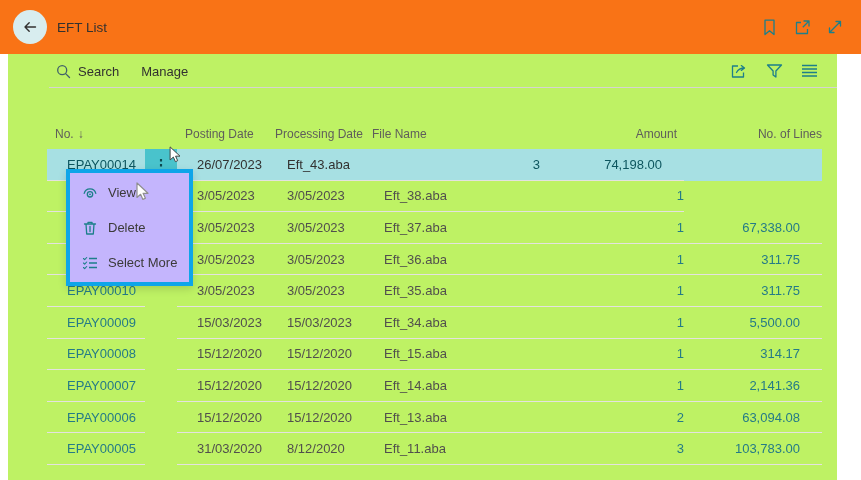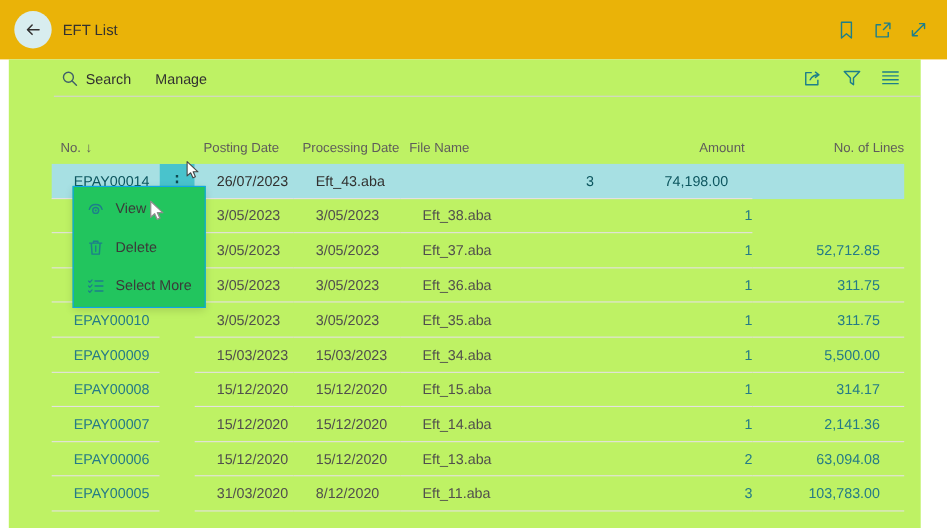--- a/index.html
+++ b/index.html
@@ -3,21 +3,21 @@
 <meta charset="utf-8">
 <style>
   html,body{margin:0;padding:0;}
   body{
     width:861px;height:480px;position:relative;overflow:hidden;
     background:#ffffff;
     font-family:"Liberation Sans", sans-serif;
     -webkit-font-smoothing:antialiased;
   }
   
-  .topbar{position:absolute;left:0;top:0;width:861px;height:54px;background:#eab308;}
+  .topbar{position:absolute;left:0;top:0;width:861px;height:54px;background:#f97316;}
   .back-btn{
     position:absolute;left:13px;top:10px;width:34px;height:34px;border-radius:50%;
     background:#d8edef;display:flex;align-items:center;justify-content:center;cursor:pointer;
   }
   .page-title{
     position:absolute;left:57px;top:0;height:54px;display:flex;align-items:center;
     font-size:13.5px;color:#323130;
   }
   .topbar-icons{position:absolute;right:16px;top:0;height:54px;display:flex;align-items:center;gap:13px;}
   .icon-btn{width:20px;height:20px;display:flex;align-items:center;justify-content:center;cursor:pointer;}
@@ -61,21 +61,21 @@
     font-size:15px;font-weight:bold;color:#0e4a50;cursor:pointer;
   }
   .trow.selected{background:var(--selected-row,#a7e0e3);}
   .trow.selected .cell{color:#323130;}
   .trow.selected .cell.link{color:#0d565f;}
   .trow.selected .cell.no-cell{text-decoration:underline;}
   .trow.selected .row-menu-btn{display:flex;background:var(--row-menu-button,#49c3cc);}
   
   .context-menu{
     position:absolute;left:66px;top:169px;width:119px;
-    background:#22c55e;border:1px solid #0ea5e9;box-shadow:0 3px 8px rgba(0,0,0,0.14);
+    background:#c4b5fd;border:4px solid #0ea5e9;box-shadow:0 3px 8px rgba(0,0,0,0.14);
     padding:2px 0;z-index:20;
   }
   .menu-item{
     height:35px;display:flex;align-items:center;gap:10px;padding-left:12px;
     font-size:13px;color:#3b3a39;cursor:pointer;
   }
   
   .cursor{position:absolute;z-index:40;pointer-events:none;}
   svg{display:block;}
 </style>
@@ -184,21 +184,21 @@
   </div>
         <div class="grid-row trow">
     <div class="cell pl link no-cell">EPAY00012</div>
     <div class="cell menu-cell">
       
     </div>
     <div class="cell pl">3/05/2023</div>
     <div class="cell pl">3/05/2023</div>
     <div class="cell pl">Eft_37.aba</div>
     <div class="cell right link">1</div>
-    <div class="cell right amount link">52,712.85</div>
+    <div class="cell right amount link">67,338.00</div>
   </div>
         <div class="grid-row trow">
     <div class="cell pl link no-cell">EPAY00011</div>
     <div class="cell menu-cell">
       
     </div>
     <div class="cell pl">3/05/2023</div>
     <div class="cell pl">3/05/2023</div>
     <div class="cell pl">Eft_36.aba</div>
     <div class="cell right link">1</div>

